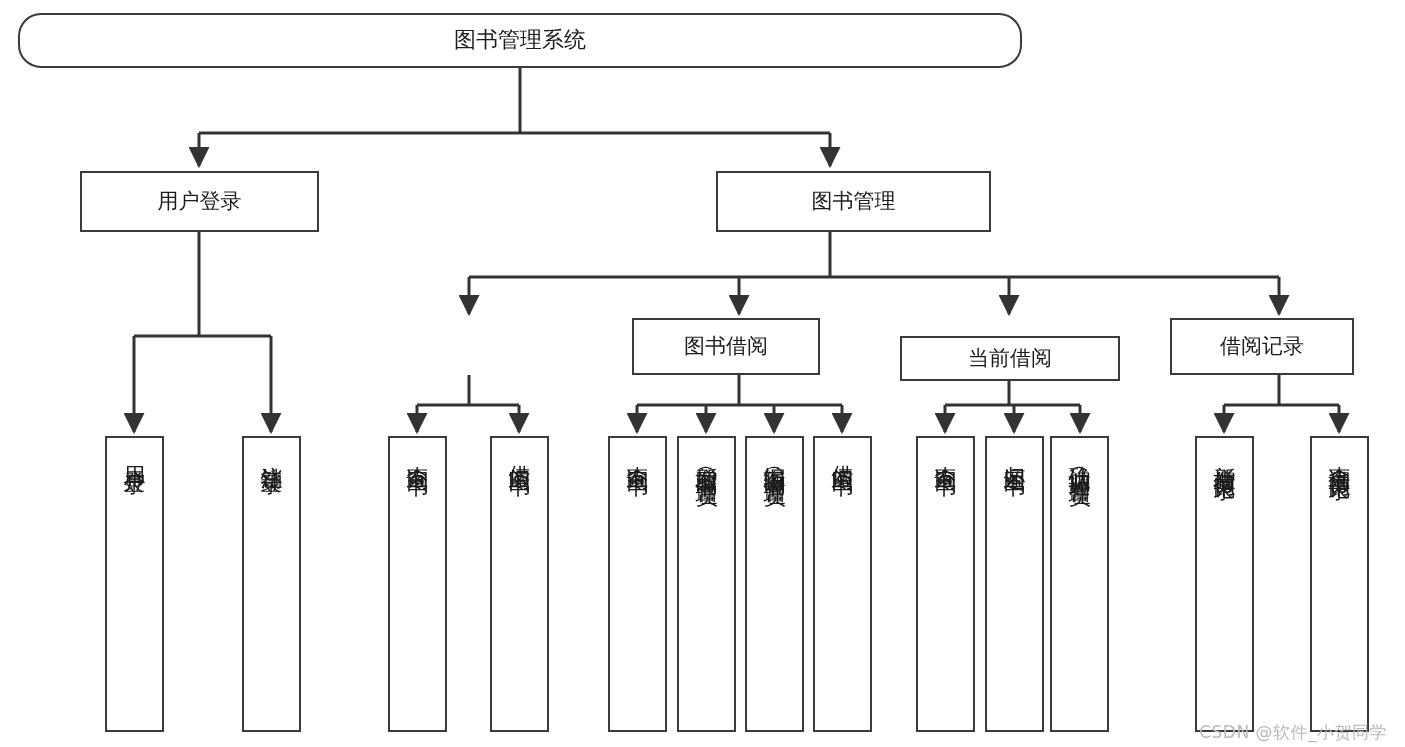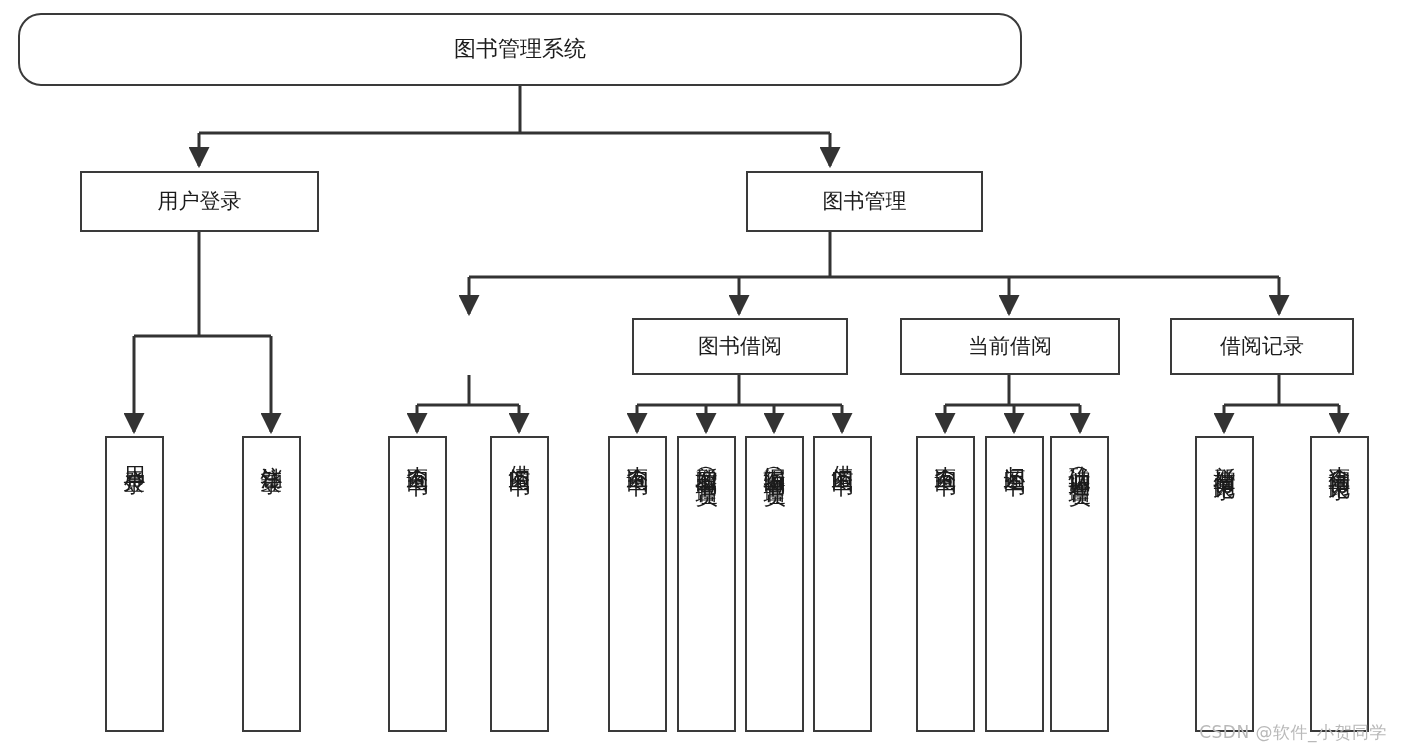--- a/index.html
+++ b/index.html
@@ -118,35 +118,35 @@
       <path d="M 1014 405 L 1014 432" marker-end="url(#arrow)"></path>
       <path d="M 1080 405 L 1080 432" marker-end="url(#arrow)"></path>
 
       <path d="M 1279 375 L 1279 405"></path>
       <path d="M 1224 405 L 1339 405"></path>
       <path d="M 1224 405 L 1224 432" marker-end="url(#arrow)"></path>
       <path d="M 1339 405 L 1339 432" marker-end="url(#arrow)"></path>
     </g>
   </svg>
 
-  <div class="node root" style="left:18px; top:13px; width:1004px; height:73px;border-radius:23px;">
+  <div class="node root" style="left:18px; top:13px; width:1004px; height:55px;border-radius:23px;">
     <span class="lbl">图书管理系统</span>
   </div>
 
   <div class="node lvl2" style="left:80px; top:171px; width:239px; height:61px;">
     <span class="lbl">用户登录</span>
   </div>
-  <div class="node lvl2" style="left:746px; top:171px; width:237px; height:61px;">
+  <div class="node lvl2" style="left:716px; top:171px; width:275px; height:61px;">
     <span class="lbl">图书管理</span>
   </div>
 
-  <div class="node lvl2" style="left:632px; top:318px; width:216px; height:57px;">
+  <div class="node lvl2" style="left:632px; top:318px; width:188px; height:57px;">
     <span class="lbl">图书借阅</span>
   </div>
-  <div class="node lvl2" style="left:900px; top:318px; width:220px; height:57px;">
+  <div class="node lvl2" style="left:900px; top:336px; width:220px; height:45px;">
     <span class="lbl">当前借阅</span>
   </div>
   <div class="node lvl2" style="left:1170px; top:318px; width:184px; height:57px;">
     <span class="lbl">借阅记录</span>
   </div>
 
   <div class="node leaf" style="left:105px; top:436px; width:59px; height:296px;">
     <span class="lbl">用户登录</span>
   </div>
   <div class="node leaf" style="left:242px; top:436px; width:59px; height:296px;">

